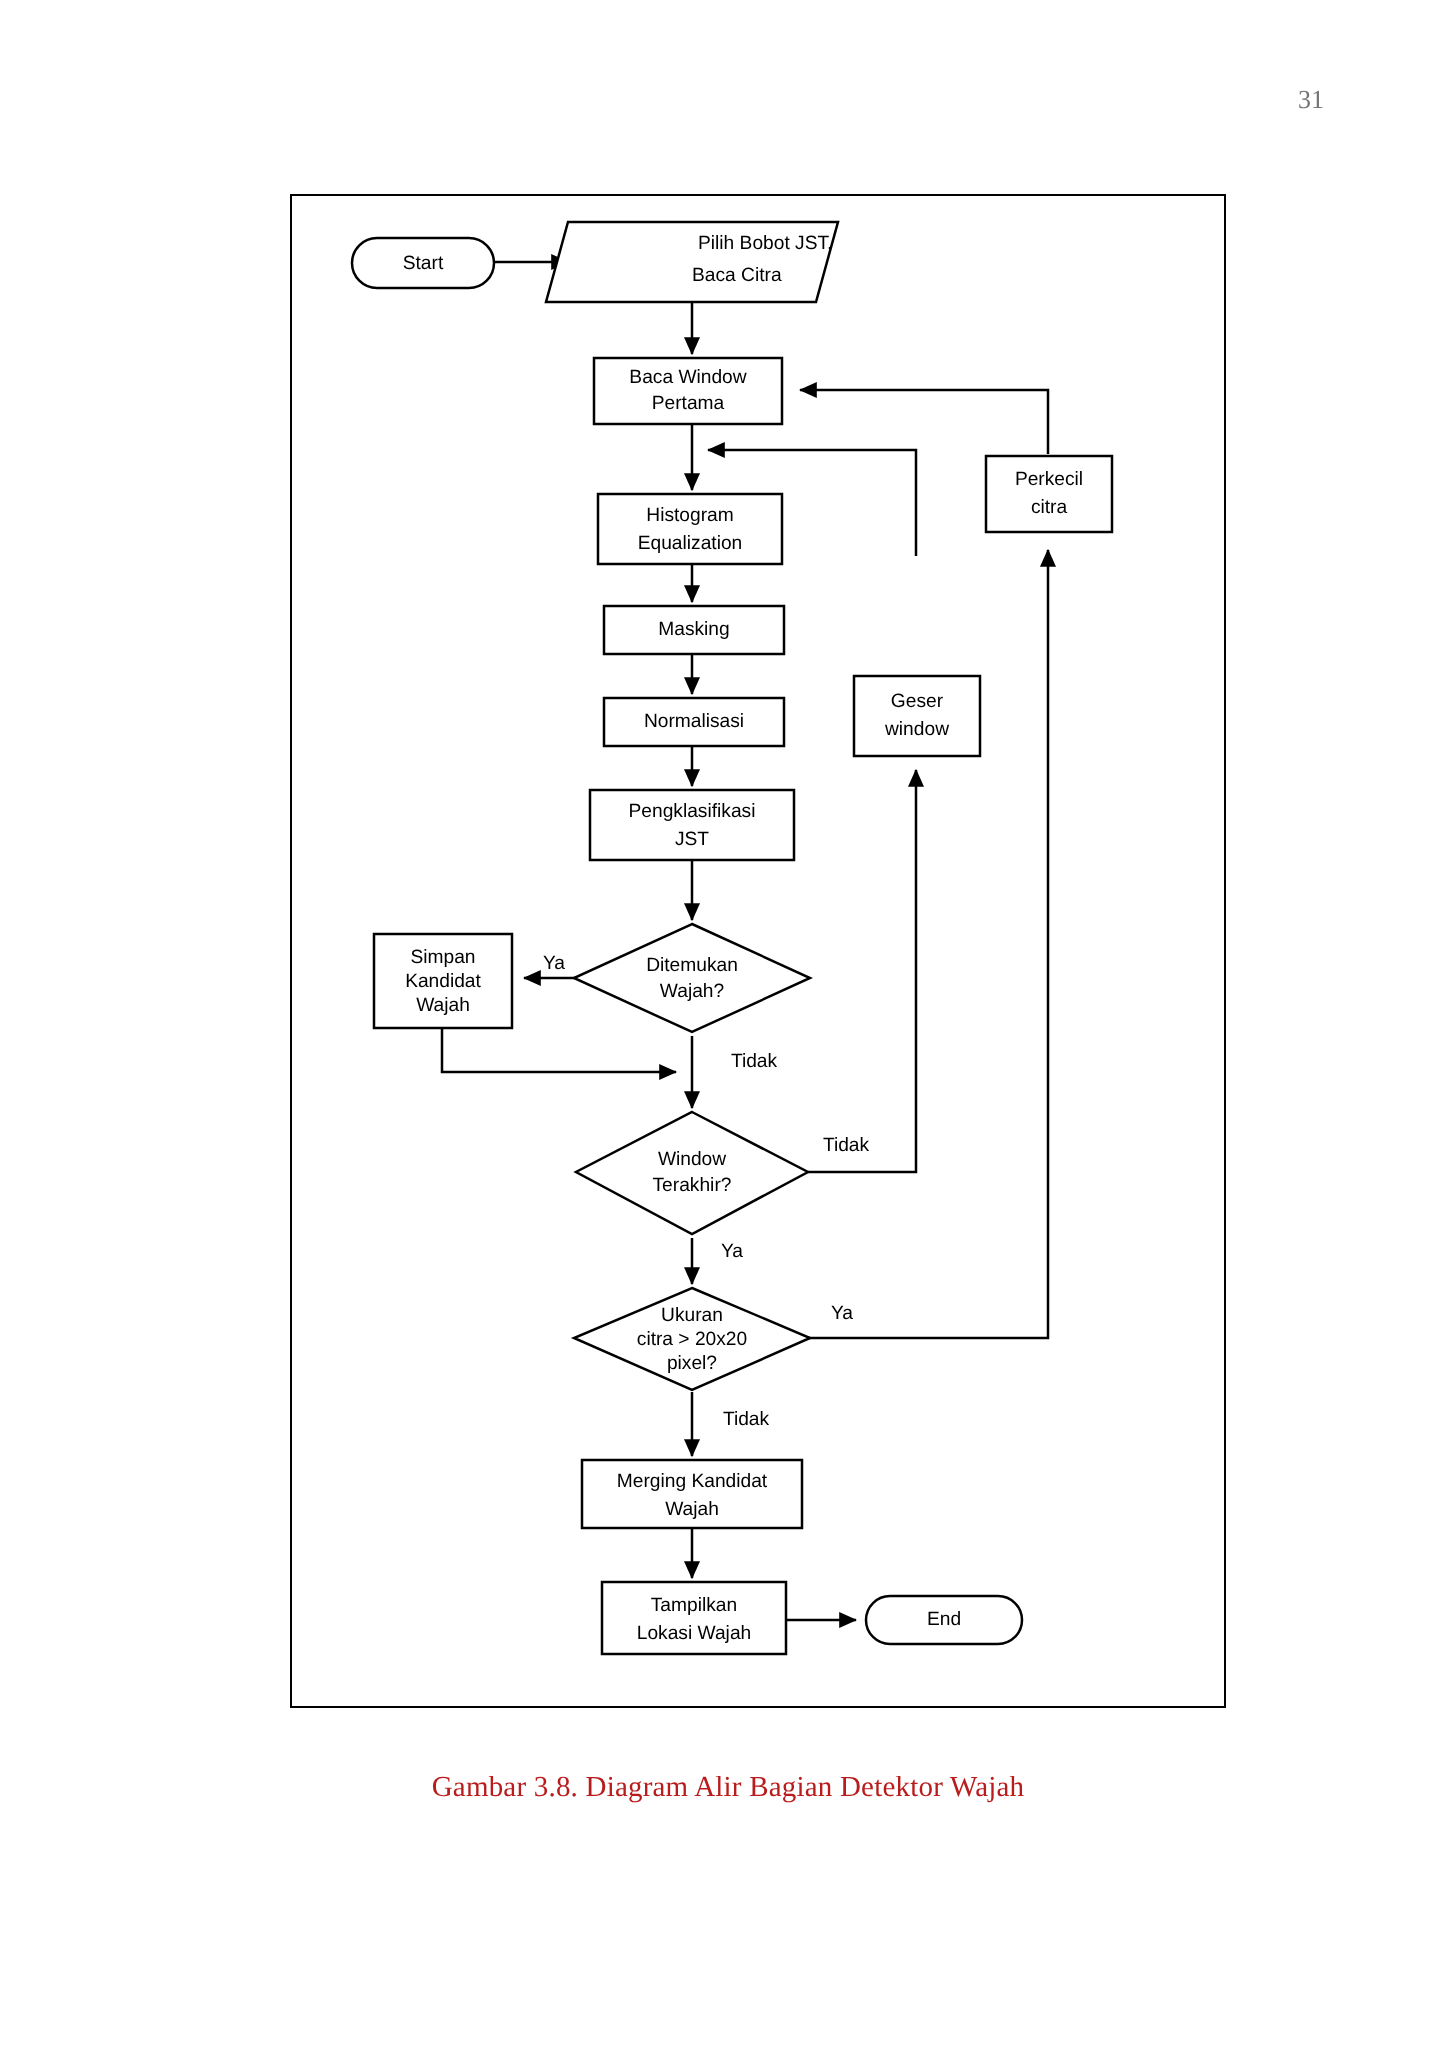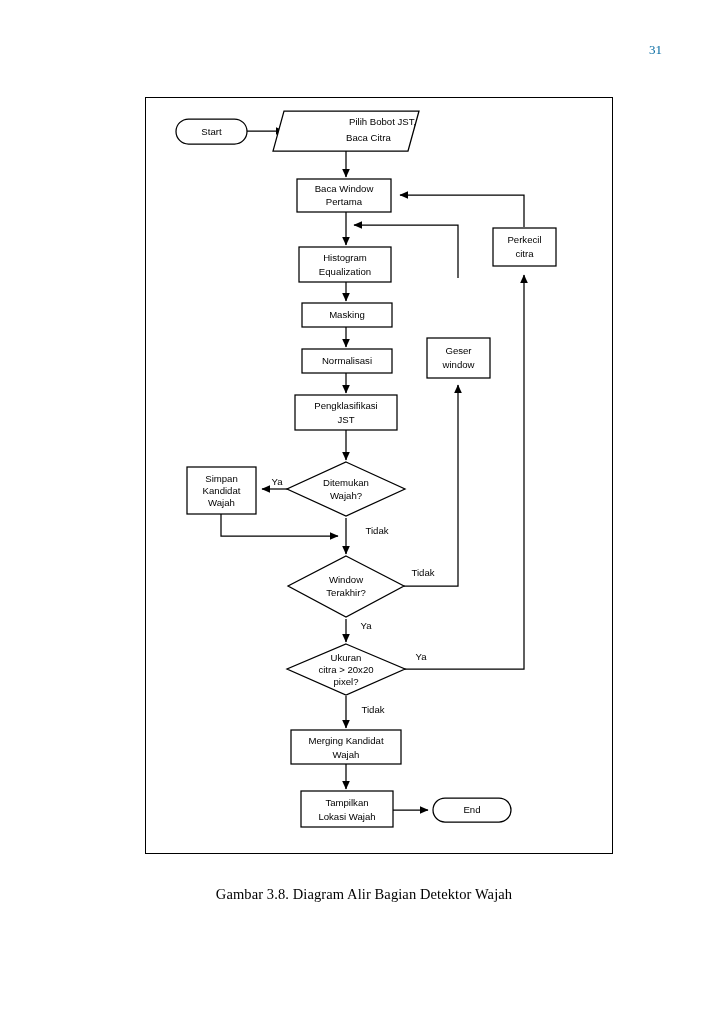--- a/index.html
+++ b/index.html
@@ -20,21 +20,21 @@
     background: #ffffff;
   }
   #page-number {
     position: absolute;
     top: 42px;
     left: 0;
     width: 662px;
     text-align: right;
     font-family: "Liberation Serif", serif;
     font-size: 13px;
-    color: #0369a1;
+    color: #737373;
   }
   #figure-frame {
     position: absolute;
     left: 145px;
     top: 97px;
     width: 468px;
     height: 757px;
     border: 1.4px solid #000000;
     box-sizing: border-box;
     background: #ffffff;
@@ -45,21 +45,21 @@
     top: 0;
   }
   #figure-caption {
     position: absolute;
     left: 0;
     top: 886px;
     width: 728px;
     text-align: center;
     font-family: "Liberation Serif", serif;
     font-size: 14.5px;
-    color: #000000;
+    color: #b91c1c;
     letter-spacing: 0.1px;
   }
   .node-text {
     font-family: "Liberation Sans", sans-serif;
     font-size: 9.6px;
     fill: #000000;
     text-anchor: middle;
     dominant-baseline: middle;
   }
   .edge-label {

